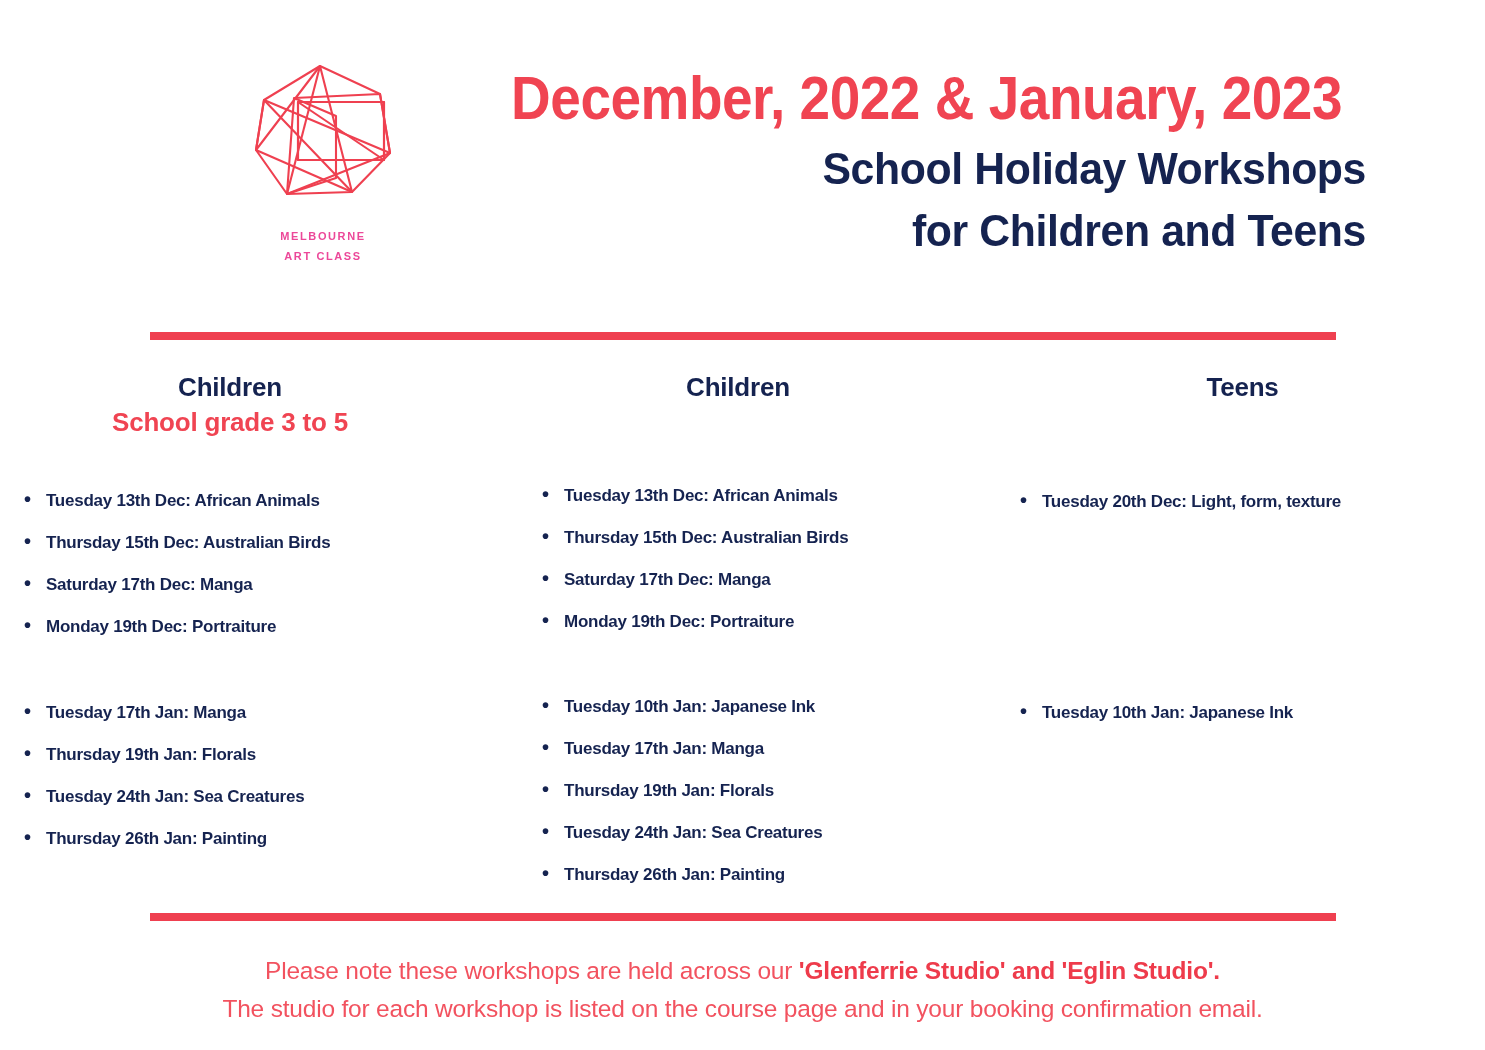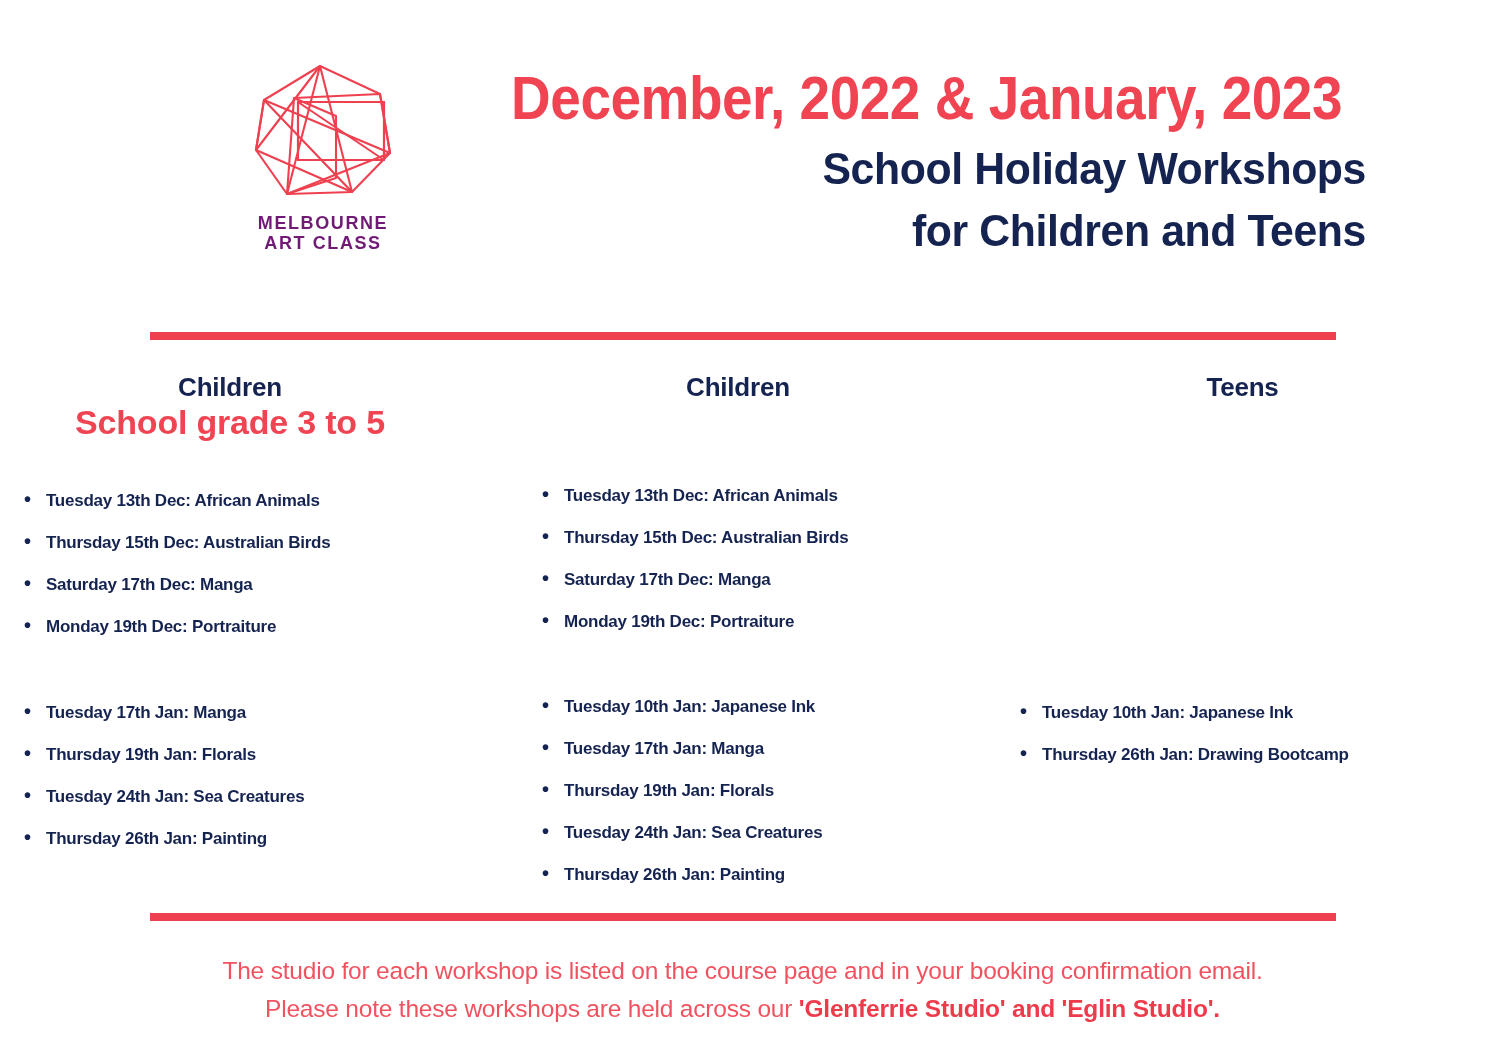--- a/index.html
+++ b/index.html
@@ -31,27 +31,27 @@
     width: 160px;
     text-align: center;
   }
   .brand-mark {
     width: 150px;
     height: 150px;
     display: block;
     margin: 0 auto;
   }
   .brand-name {
-    margin-top: 5px;
-    font-family: "Liberation Sans", sans-serif;
-    font-weight: bold;
-    font-size: 18px;
+    margin-top: 18px;
+    font-family: "Liberation Sans", sans-serif;
+    font-weight: bold;
+    font-size: 11px;
     line-height: 20px;
     letter-spacing: 1.6px;
-    color: #701a75;
+    color: #ec4899;
   }
 
   .titles {
     position: absolute;
     left: 430px;
     top: 62px;
     width: 960px;
     text-align: right;
   }
   .title-main {
@@ -113,21 +113,21 @@
     font-family: "Liberation Sans", sans-serif;
     font-weight: bold;
     font-size: 26px;
     line-height: 34px;
     color: #152350;
     letter-spacing: -0.2px;
   }
   .col-grade {
     font-family: "Liberation Sans", sans-serif;
     font-weight: bold;
-    font-size: 34px;
+    font-size: 26px;
     line-height: 36px;
     color: #f04452;
     letter-spacing: -0.2px;
   }
 
   ul.wlist {
     list-style: none;
     margin: 0;
     padding: 0;
   }
@@ -258,26 +258,28 @@
       <li>Thursday 19th Jan: Florals</li>
       <li>Tuesday 24th Jan: Sea Creatures</li>
       <li>Thursday 26th Jan: Painting</li>
     </ul>
   </div>
 
   <div class="col col-3">
     <div class="col-head">
       <div class="col-title">Teens</div>
     </div>
+    <ul class="wlist grp-dec">
+      <li>Tuesday 20th Dec: Light, form, texture</li>
+    </ul>
     <ul class="wlist grp-jan">
       <li>Tuesday 10th Jan: Japanese Ink</li>
-      <li>Thursday 26th Jan: Drawing Bootcamp</li>
     </ul>
   </div>
 
 </div>
 
 <div class="rule rule-bot"></div>
 
 <div class="footer">
+  <div><span>Please note these workshops are held across our </span><span class="strong">'Glenferrie Studio' and 'Eglin Studio'.</span></div>
   <div>The studio for each workshop is listed on the course page and in your booking confirmation email.</div>
-  <div><span>Please note these workshops are held across our </span><span class="strong">'Glenferrie Studio' and 'Eglin Studio'.</span></div>
 </div>
 
 </body></html>

